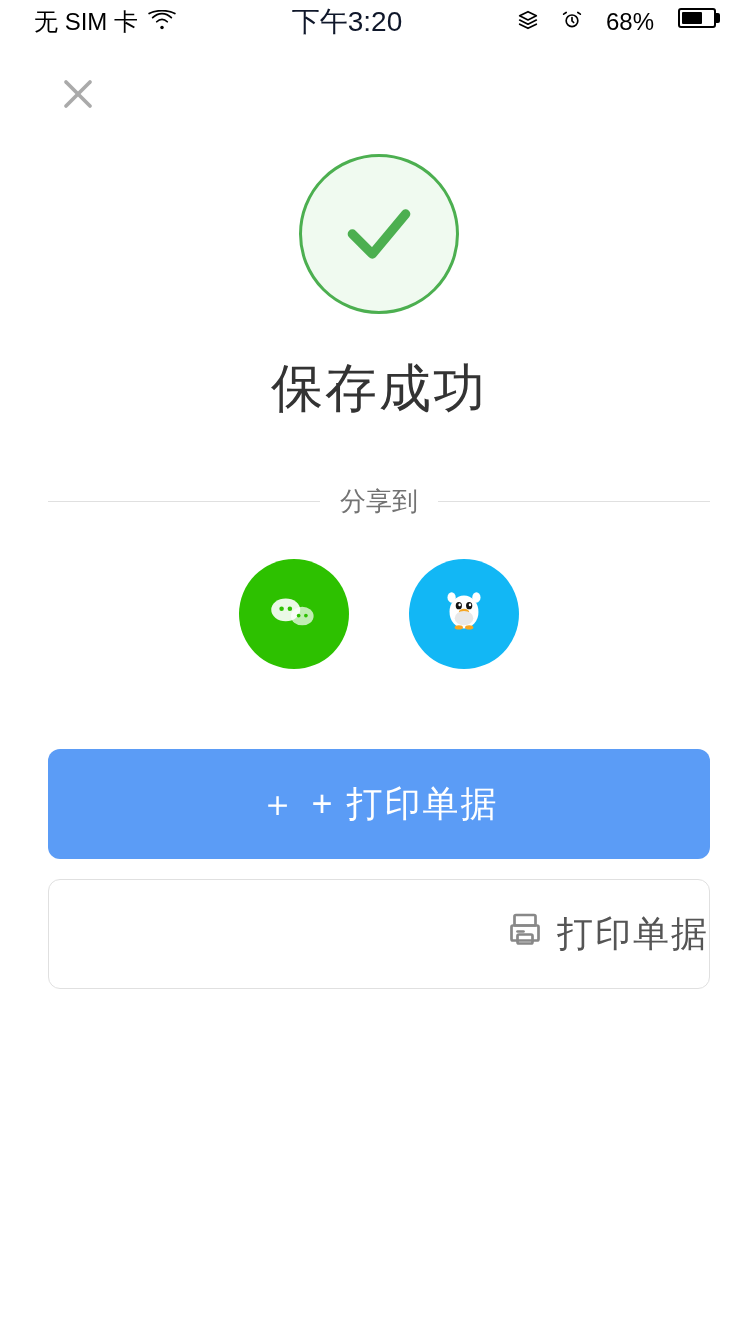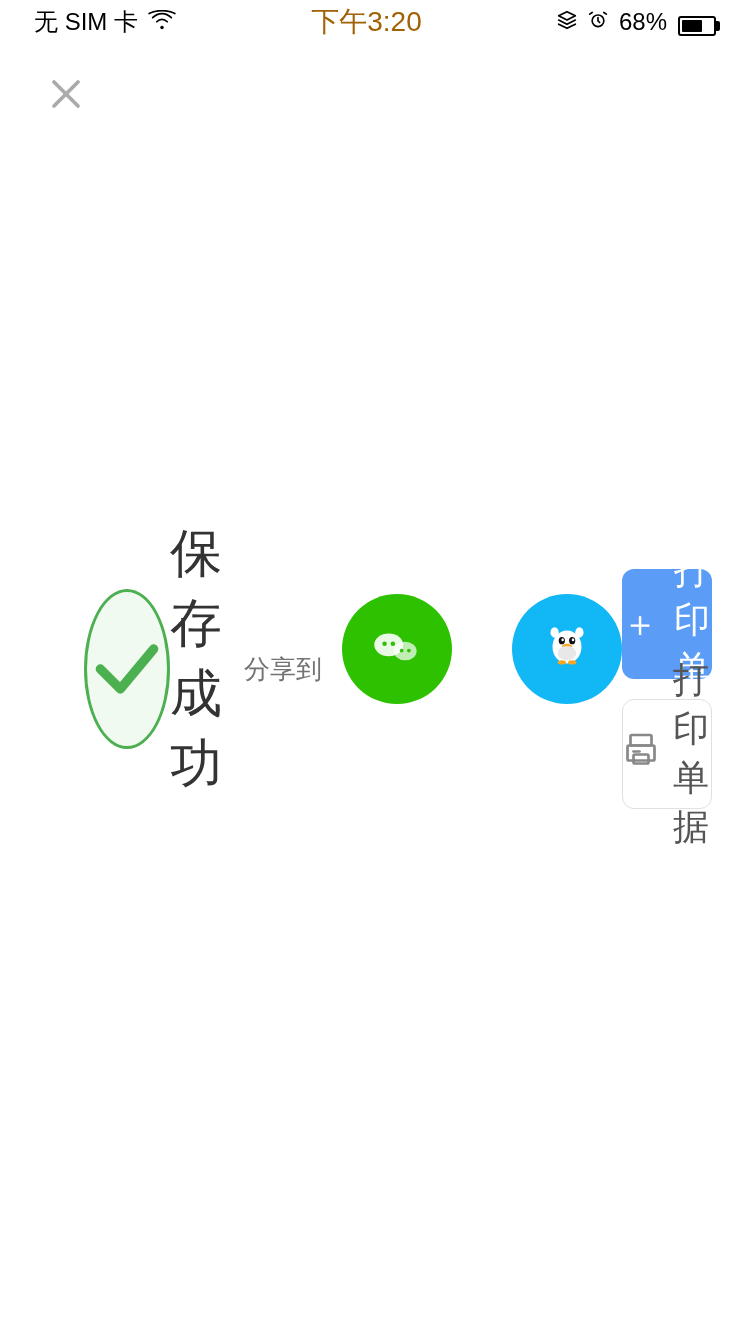--- a/index.html
+++ b/index.html
@@ -27,26 +27,26 @@
       font-size: 24px;
       color: #000;
       font-weight: 500;
       display: flex;
       align-items: center;
       gap: 10px;
     }
     .status-center {
       font-size: 28px;
       font-weight: 500;
-      color: #a16207;
+      color: #0f172a;
     }
     .status-right {
       display: flex;
-      align-items: flex-end;
-      gap: 11px;
+      align-items: flex-start;
+      gap: 24px;
       font-size: 24px;
       color: #000;
     }
     .battery-icon {
       width: 38px;
       height: 20px;
       border: 2px solid #000;
       border-radius: 3px;
       position: relative;
       display: inline-flex;
@@ -68,21 +68,21 @@
       width: 68%;
       height: 100%;
       background: #000;
       border-radius: 1px;
     }
 
     
     .content {
       flex: 1;
       display: flex;
-      flex-direction: row;
+      flex-direction: column;
       align-items: center;
       padding: 20px 40px;
       margin-left: 8px;
     }
 
     
     .close-btn {
       align-self: flex-start;
       width: 60px;
       height: 60px;

